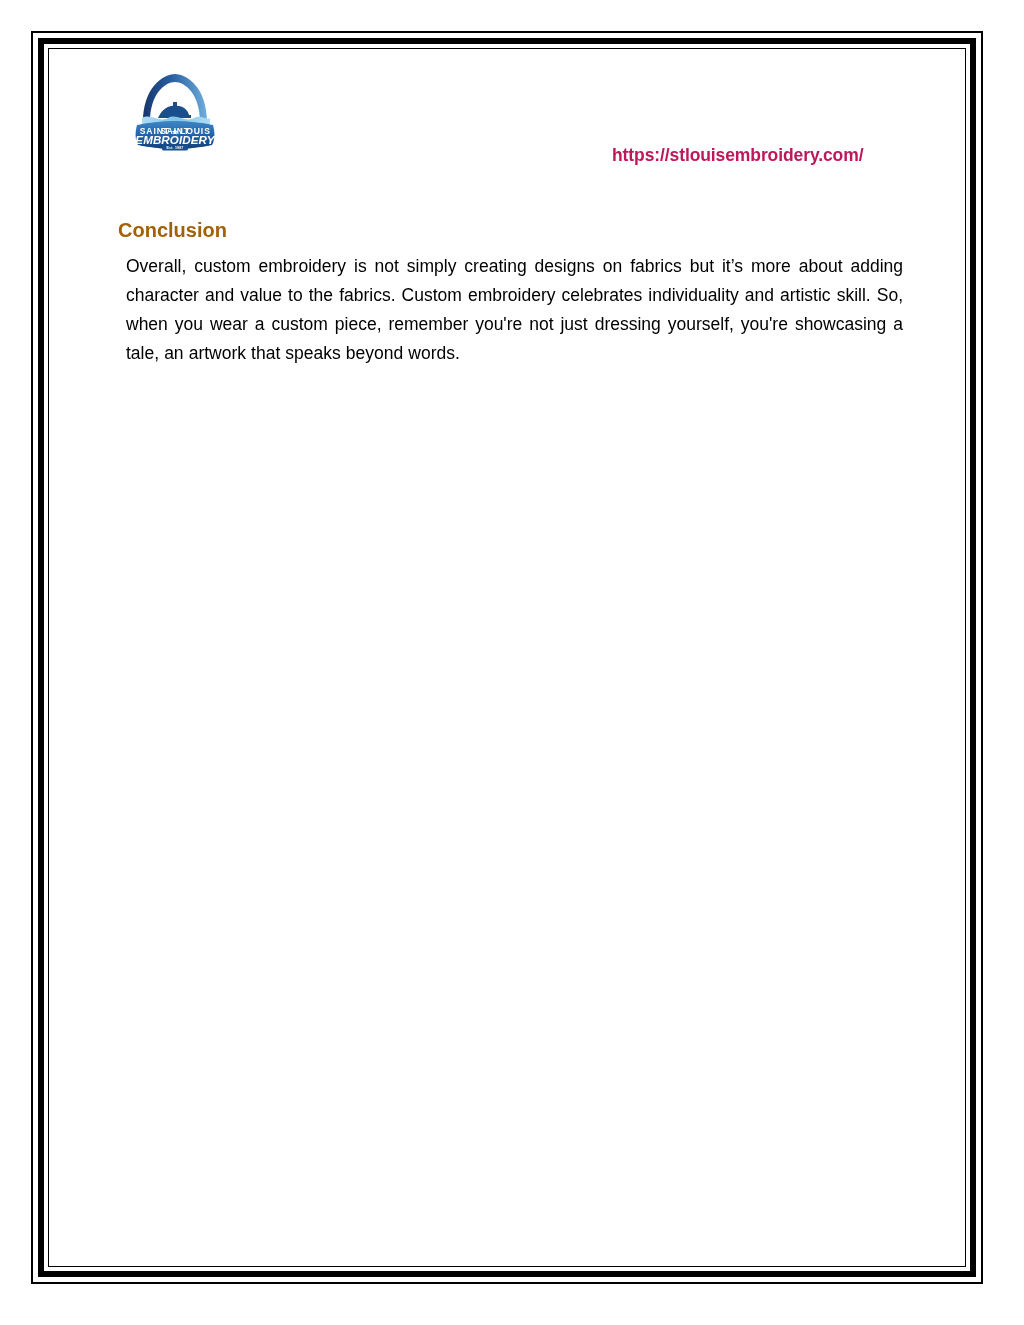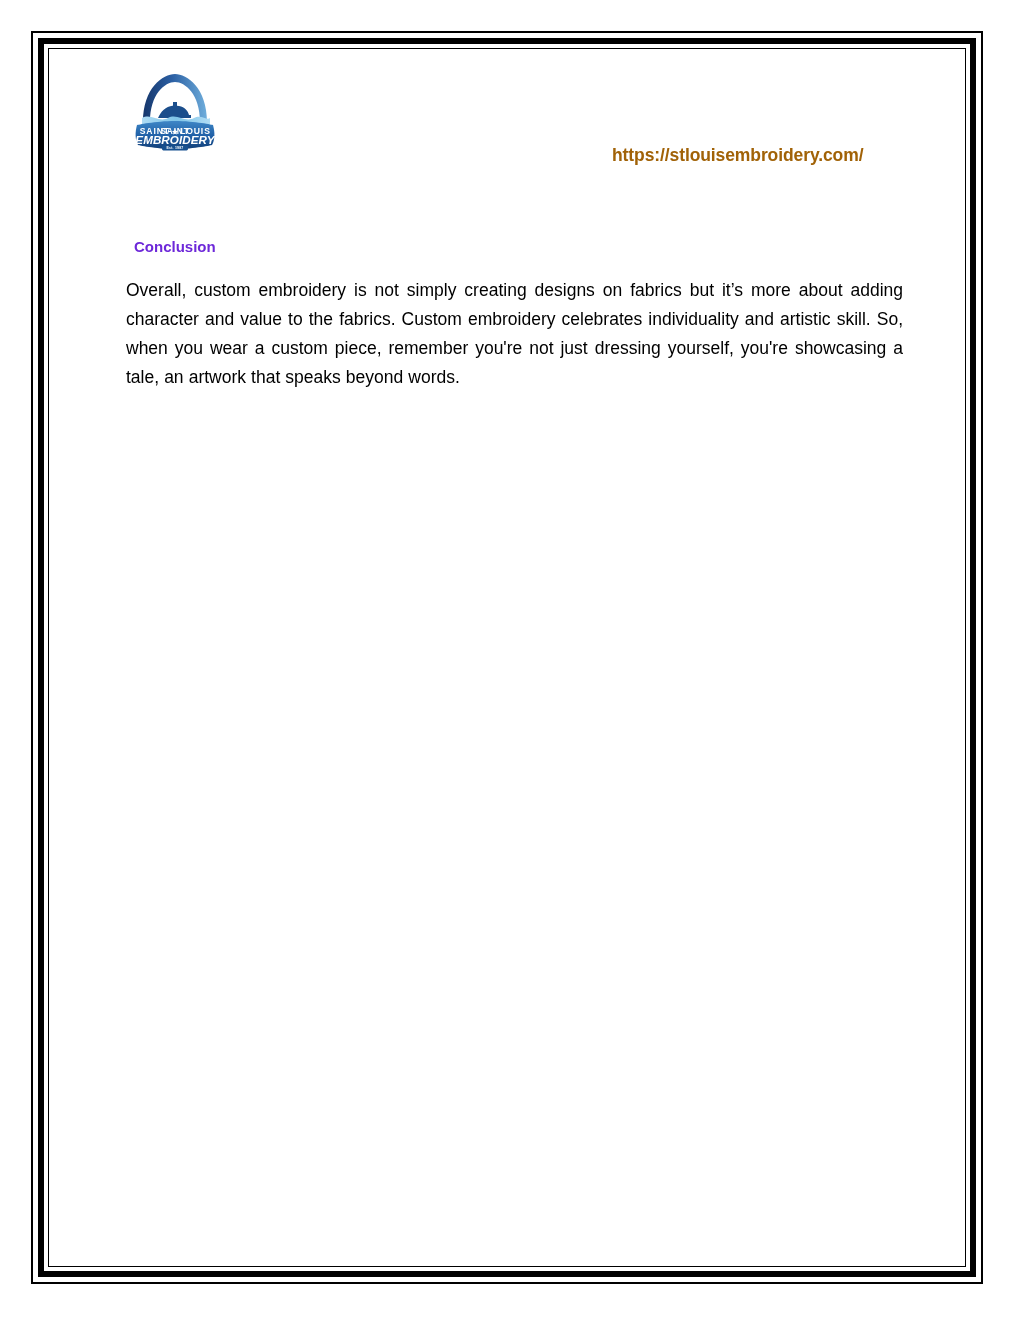--- a/index.html
+++ b/index.html
@@ -83,36 +83,36 @@
   .site-url {
     position: absolute;
     left: 563px;
     top: 96px;
     font-size: 17.5px;
     font-weight: bold;
     letter-spacing: -0.1px;
     color: #2020C0;
     white-space: nowrap;
   }
-  .site-url .u-seg { color: #a16207; }
+  .site-url .u-seg { color: #be185d; }
 
   
   .article {
     position: absolute;
     left: 69px;
     top: 168px;
     width: 793px;
   }
 
   .section-heading {
-    font-size: 15px;
+    font-size: 20px;
     font-weight: bold;
-    color: #6d28d9;
+    color: #a16207;
     line-height: 27px;
-    margin: 16px;
+    margin: 0;
   }
 
   .body-paragraph {
     font-size: 17.5px;
     color: #000000;
     line-height: 29px;
     text-align: justify;
     margin: 8px;
     word-spacing: 0.2px;
   }

